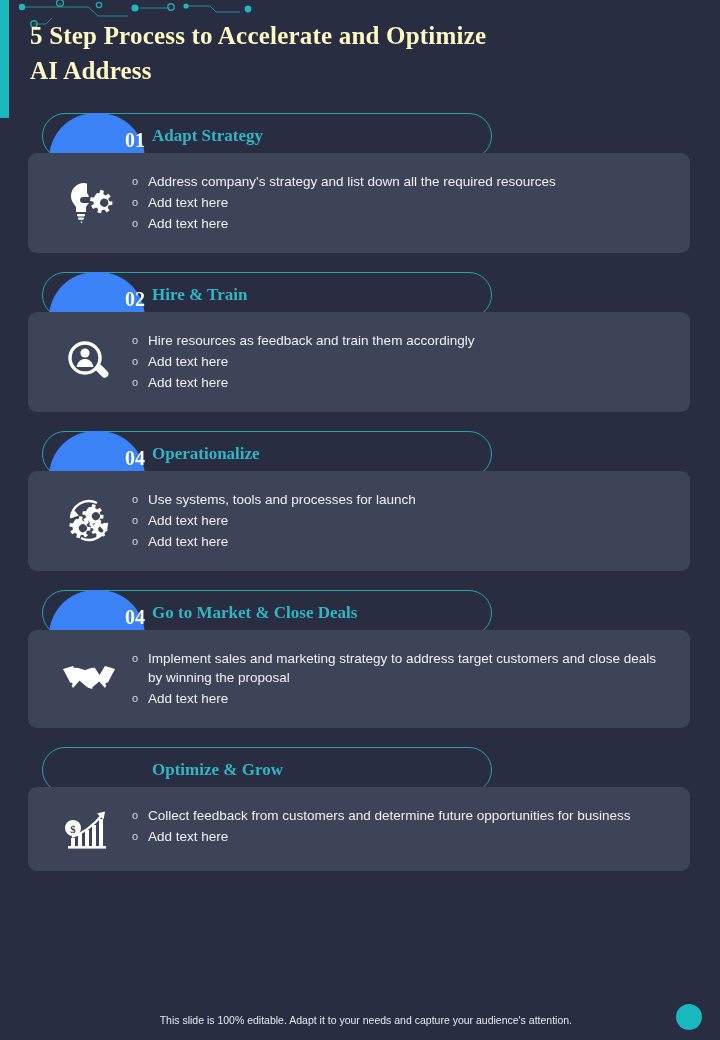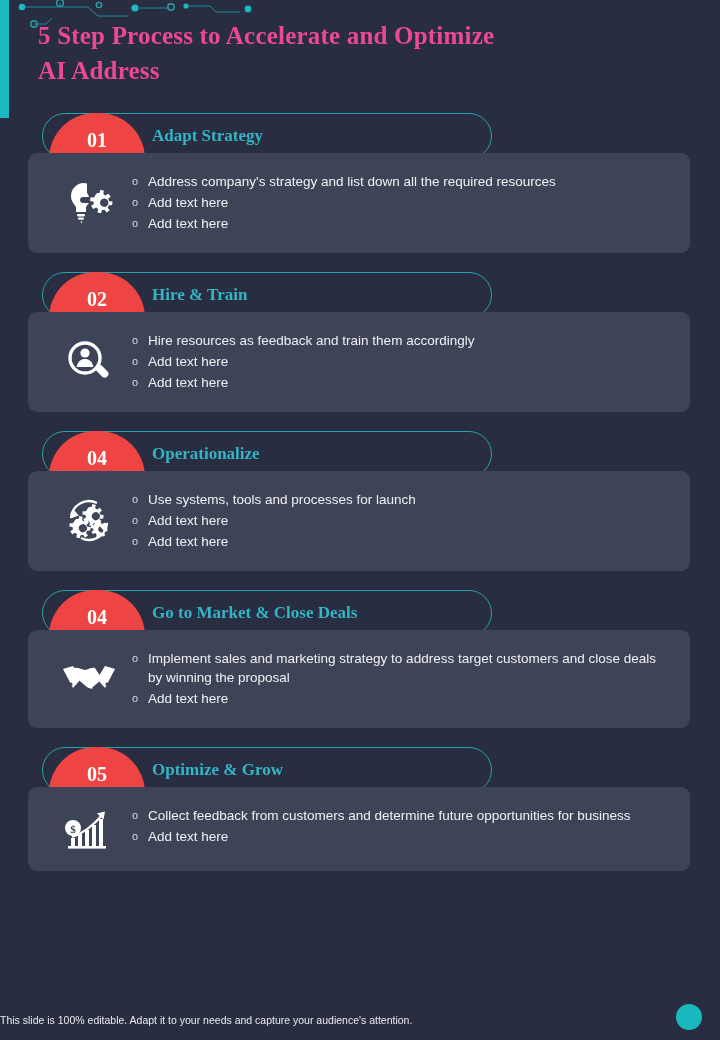--- a/index.html
+++ b/index.html
@@ -31,23 +31,22 @@
 
   
   .title {
     position: absolute;
     left: 30px; top: 18px;
     width: 600px;
     font-family: "Liberation Serif", serif;
     font-weight: bold;
     font-size: 25px;
     line-height: 35px;
-    color: #ec4899;
+    color: #fef9c3;
     letter-spacing: .2px;
-    margin-left: 8px;
   }
 
   
   .steps {
     position: absolute;
     left: 0; top: 113px;
     width: 720px;
   }
 
   .step { position: relative; margin-bottom: 19px; }
@@ -64,25 +63,25 @@
     left: 0; top: 0;
     width: 450px; height: 46px;
     border: 1px solid #2aa3a8;
     border-radius: 23px;
     background: transparent;
   }
   .badge {
     position: absolute;
     left: 7px; top: 0;
     width: 96px; height: 46px;
-    background: #ef4444;
+    background: #3b82f6;
     border-radius: 48px 48px 0 0;
     display: flex;
     align-items: center;
-    justify-content: center;
+    justify-content: flex-end;
   }
   .badge-num {
     font-family: "Liberation Serif", serif;
     font-weight: bold;
     font-size: 20px;
     color: #ffffff;
     padding-top: 9px;
   }
   .step-label {
     position: absolute;
@@ -134,21 +133,21 @@
     font-size: 13.5px;
     line-height: 19px;
     color: #f0f1f5;
   }
 
   
   .footer-text {
     position: absolute;
     left: 0; top: 1014px;
     width: 572px;
-    text-align: left;
+    text-align: right;
     font-size: 10.5px;
     color: #e8eaf0;
   }
   .footer-dot {
     position: absolute;
     right: 18px; top: 1004px;
     width: 26px; height: 26px;
     border-radius: 50%;
     background: #18b8be;
   }
@@ -325,23 +324,20 @@
           <span class="bullet-mark">o</span>
           <span class="bullet-text">Add text here</span>
         </div>
       </div>
     </div>
   </div>
 
   <div class="step">
     <div class="step-head">
       <div class="pill"></div>
-      <div class="badge">
-        <span class="badge-num">05</span>
-      </div>
       <div class="step-label">Optimize &amp; Grow</div>
     </div>
     <div class="card">
       <div class="card-icon">
         <svg width="52" height="46" viewBox="0 0 52 46" fill="#ffffff">
           <rect x="8" y="32" width="4" height="8"></rect>
           <rect x="15" y="28" width="4" height="12"></rect>
           <rect x="22" y="24" width="4" height="16"></rect>
           <rect x="29" y="19" width="4" height="21"></rect>
           <rect x="36" y="13" width="4" height="27"></rect>

